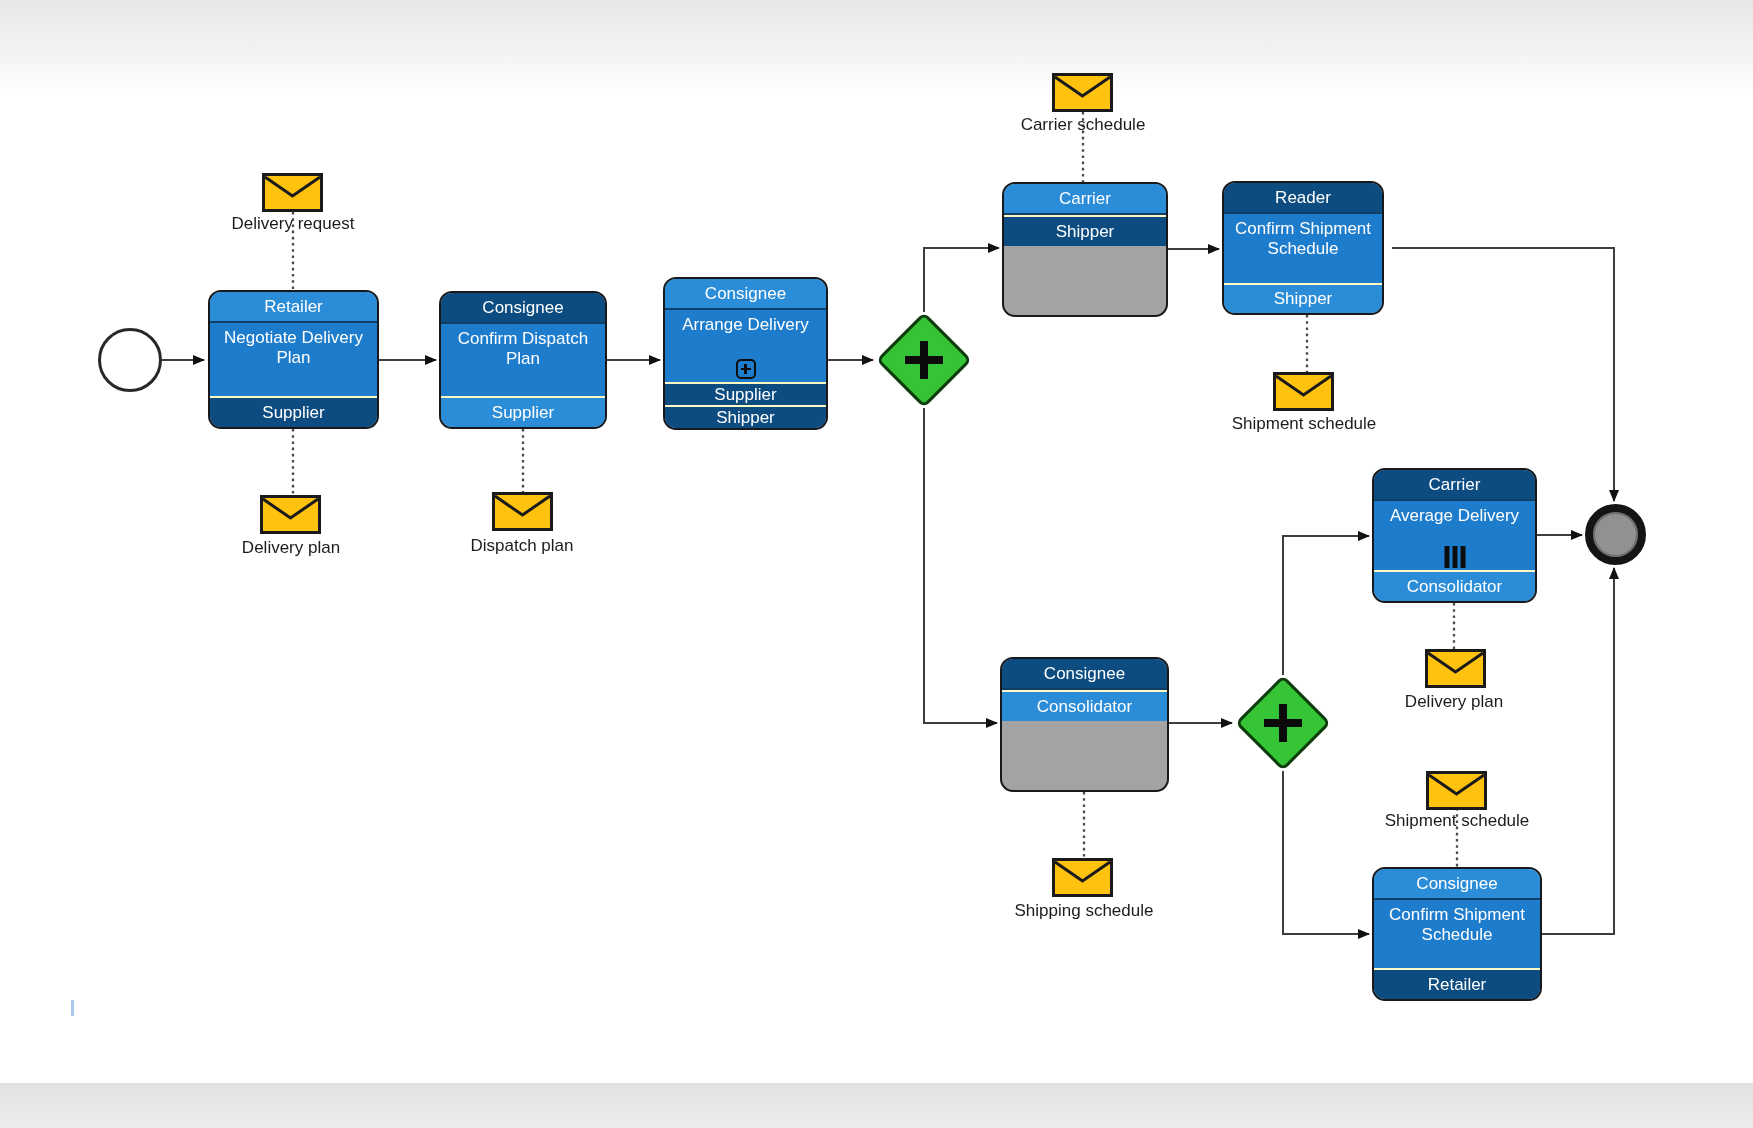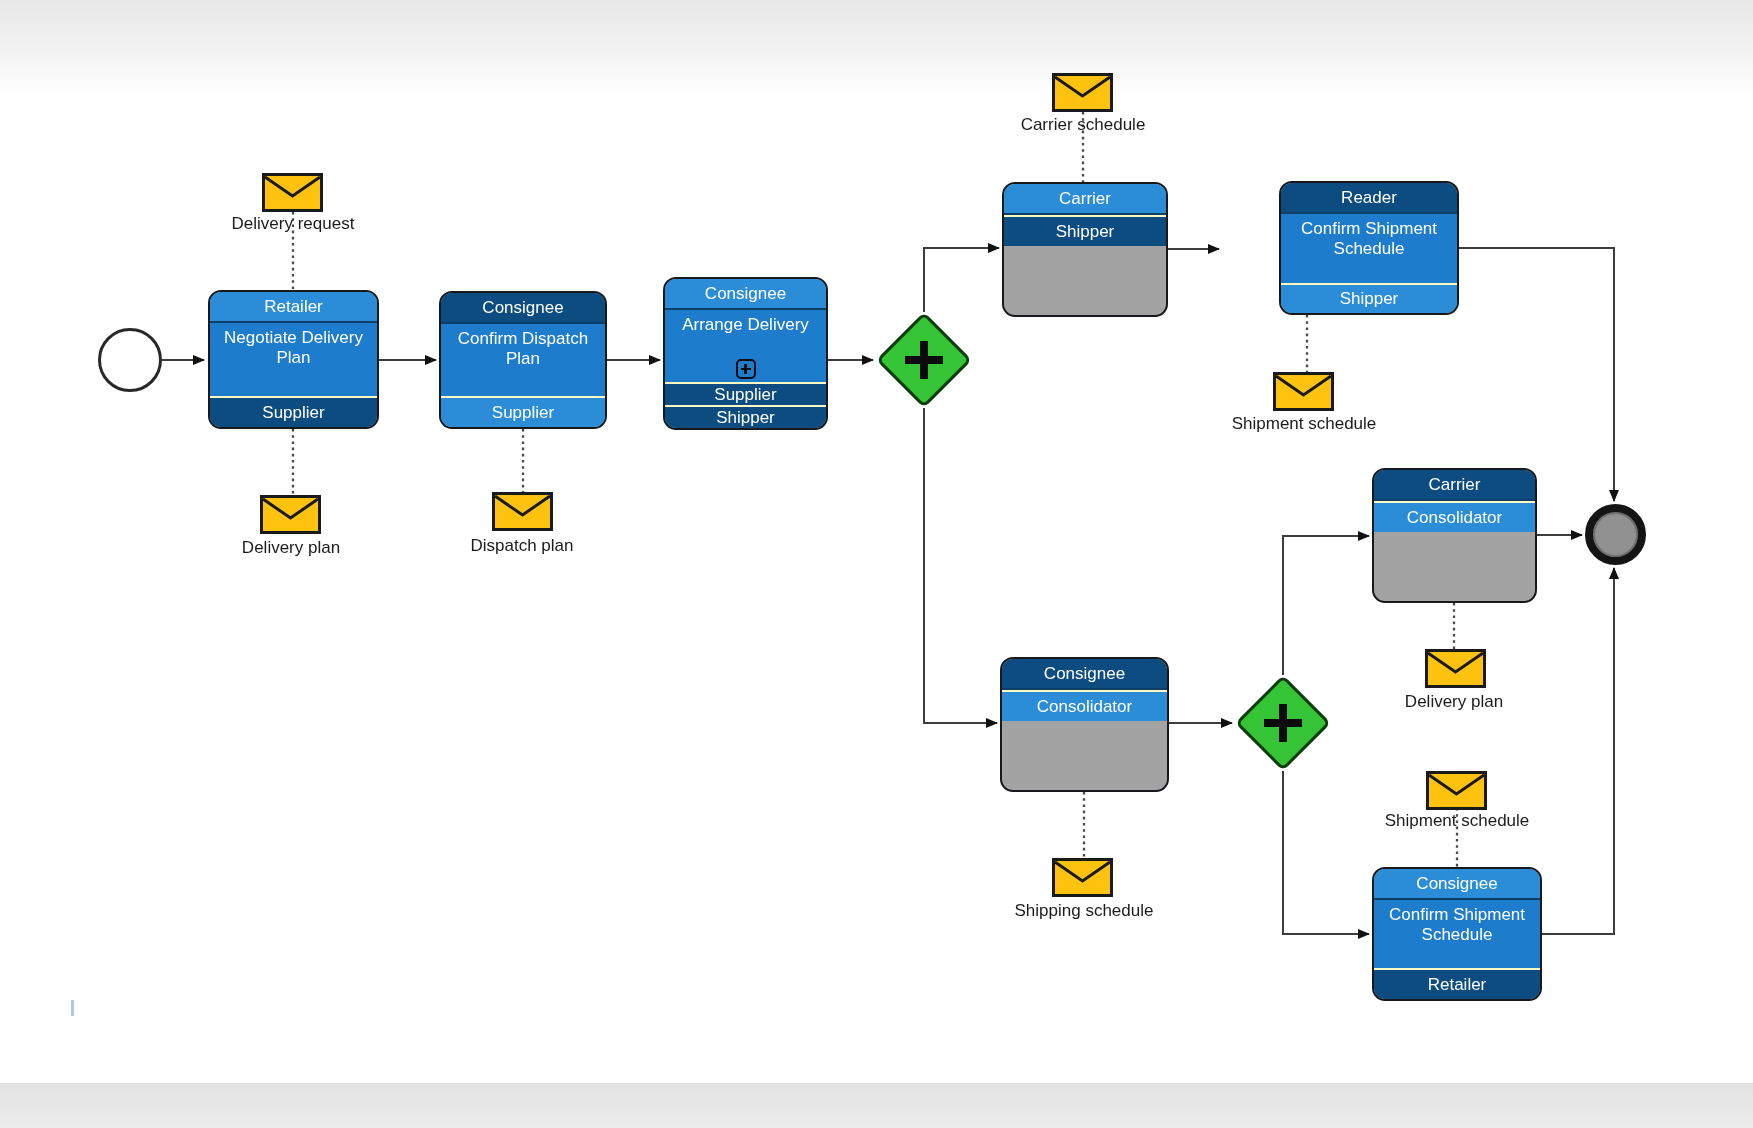--- a/index.html
+++ b/index.html
@@ -136,21 +136,21 @@
 
   <div class="task" style="left:1002px;top:182px;width:166px;height:135px">
     <div class="lane light top" style="height:31px">
       <span>Carrier</span>
       </div>
     <div class="lane dark bottom" style="height:31px">
       <span>Shipper</span>
       </div>
   </div>
 
-  <div class="task" style="left:1279px;top:181px;width:180px;height:134px">
+  <div class="task" style="left:1222px;top:181px;width:162px;height:134px">
     <div class="lane dark top" style="height:31px">
       <span>Reader</span>
       </div>
     <div class="tbody">
       <span>Confirm Shipment Schedule</span></div>
     <div class="lane light bottom" style="height:30px">
       <span>Shipper</span>
       </div>
   </div>
 
@@ -160,20 +160,28 @@
       </div>
     <div class="lane light bottom" style="height:31px">
       <span>Consolidator</span>
       </div>
   </div>
 
   <div class="task" style="left:1372px;top:468px;width:165px;height:135px">
     <div class="lane dark top" style="height:31px">
       <span>Carrier</span>
       </div>
+    <div class="tbody">
+      <span>Average Delivery</span>
+      <div class="mi-marker">
+          <i></i>
+          <i></i>
+          <i></i>
+        </div>
+    </div>
     <div class="lane light bottom" style="height:31px">
       <span>Consolidator</span>
       </div>
   </div>
 
   <div class="task" style="left:1372px;top:867px;width:170px;height:134px">
     <div class="lane light top" style="height:31px">
       <span>Consignee</span>
       </div>
     <div class="tbody">

